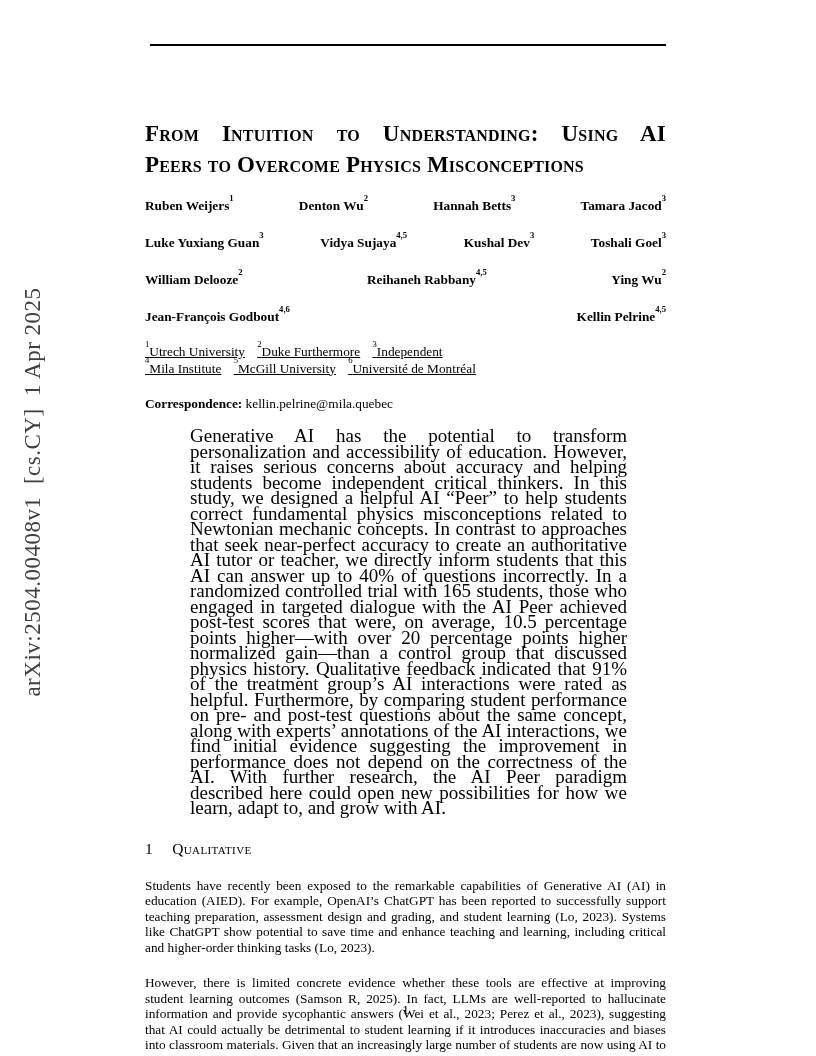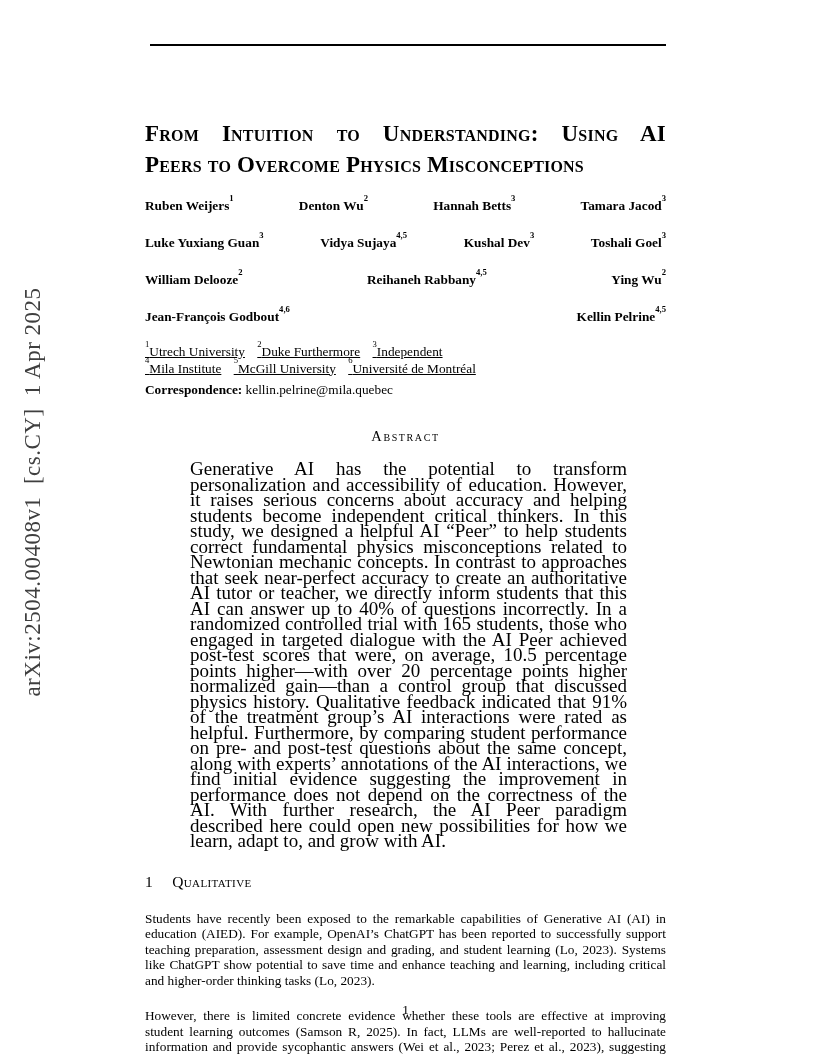--- a/index.html
+++ b/index.html
@@ -51,21 +51,21 @@
   }
   .author { white-space: nowrap; }
   sup.affil-sup, .author sup {
     font-size: 0.65em; font-weight: bold;
     position: relative; top: -0.45em; line-height: 0;
   }
 
   .affiliations { margin-top: 3px; font-size: 13.3px; line-height: 16.5px; }
   .affil-line span.affil-item { margin-right: 9px; text-decoration: underline; }
   sup.affil-sup { font-weight: normal; }
-  .correspondence { font-size: 13.3px; line-height: 17px; margin-top: 4px; }
+  .correspondence { font-size: 13.3px; line-height: 17px; margin-top: 18px; }
   .correspondence .corr-label { font-weight: bold; }
 
   .abstract-heading {
     margin-top: 30px; text-align: center;
     font-variant: small-caps; font-size: 14.5px;
     letter-spacing: 1.6px;
   }
   .abstract-body {
     margin: 16px 39px 0 45px;
     font-size: 19px; line-height: 15.5px;
@@ -142,21 +142,20 @@
         <span class="affil-item"><sup class="affil-sup">4</sup><span>Mila Institute</span></span>
         <span class="affil-item"><sup class="affil-sup">5</sup><span>McGill University</span></span>
         <span class="affil-item"><sup class="affil-sup">6</sup><span>Université de Montréal</span></span>
       </div>
       <div class="correspondence">
         <span class="corr-label">Correspondence:</span>
         <span class="corr-value">kellin.pelrine@mila.quebec</span>
       </div>
     </div>
 
-    <div class="abstract-heading">Abstract</div>
     <div class="abstract-body">Generative AI has the potential to transform personalization and accessibility of education. However, it raises serious concerns about accuracy and helping students become independent critical thinkers. In this study, we designed a helpful AI “Peer” to help students correct fundamental physics misconceptions related to Newtonian mechanic concepts. In contrast to approaches that seek near-perfect accuracy to create an authoritative AI tutor or teacher, we directly inform students that this AI can answer up to 40% of questions incorrectly. In a randomized controlled trial with 165 students, those who engaged in targeted dialogue with the AI Peer achieved post-test scores that were, on average, 10.5 percentage points higher—with over 20 percentage points higher normalized gain—than a control group that discussed physics history. Qualitative feedback indicated that 91% of the treatment group’s AI interactions were rated as helpful. Furthermore, by comparing student performance on pre- and post-test questions about the same concept, along with experts’ annotations of the AI interactions, we find initial evidence suggesting the improvement in performance does not depend on the correctness of the AI. With further research, the AI Peer paradigm described here could open new possibilities for how we learn, adapt to, and grow with AI.</div>
 
     <div class="section-heading">
       <span class="sec-num">1</span><span class="sec-title">Qualitative</span>
     </div>
 
     <p class="body-par">Students have recently been exposed to the remarkable capabilities of Generative AI (AI) in education (AIED). For example, OpenAI’s ChatGPT has been reported to successfully support teaching preparation, assessment design and grading, and student learning (Lo, 2023). Systems like ChatGPT show potential to save time and enhance teaching and learning, including critical and higher-order thinking tasks (Lo, 2023).</p>
     <p class="body-par">However, there is limited concrete evidence whether these tools are effective at improving student learning outcomes (Samson R, 2025). In fact, LLMs are well-reported to hallucinate information and provide sycophantic answers (Wei et al., 2023; Perez et al., 2023), suggesting that AI could actually be detrimental to student learning if it introduces inaccuracies and biases into classroom materials. Given that an increasingly large number of students are now using AI to help them with their school assignments (Foundation, 2024), there is a growing concern that students must be taught ‘AI literacy’ to recognize and evaluate potential errors generated by LLMs (Wineburg &amp; Ziv, 2024). Although recent techniques such as Retrieval-Augmented Generation (Piktus et al., 2020) have improved the veracity of generated content, experts disagree on whether hallucinations will be</p>
 
   </div>

